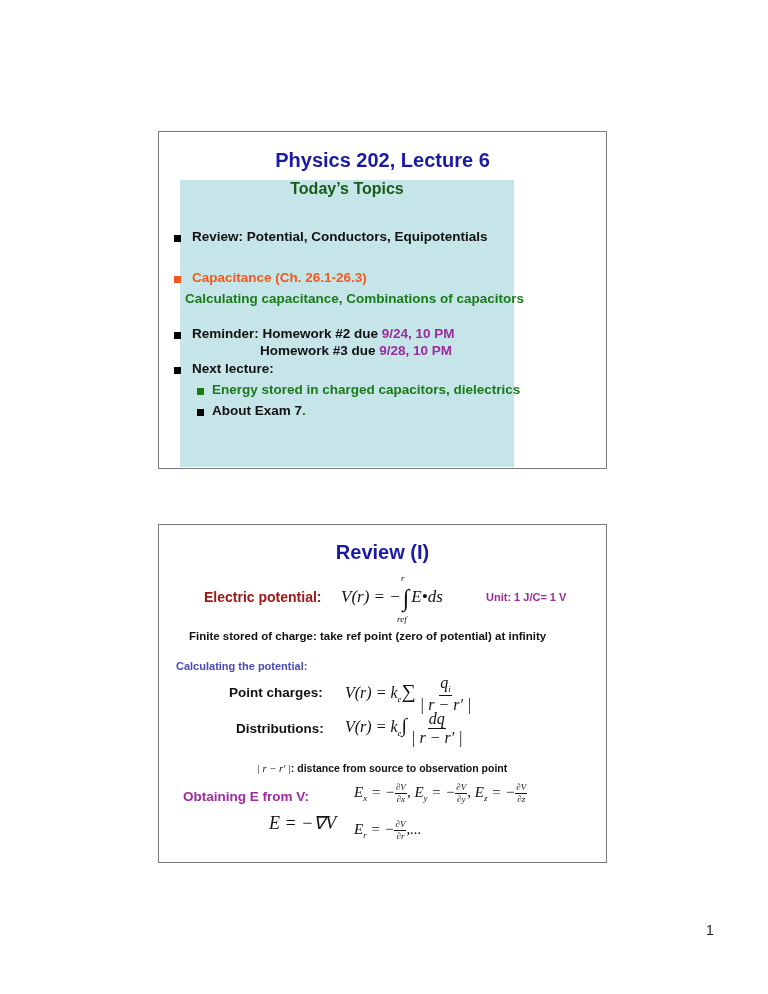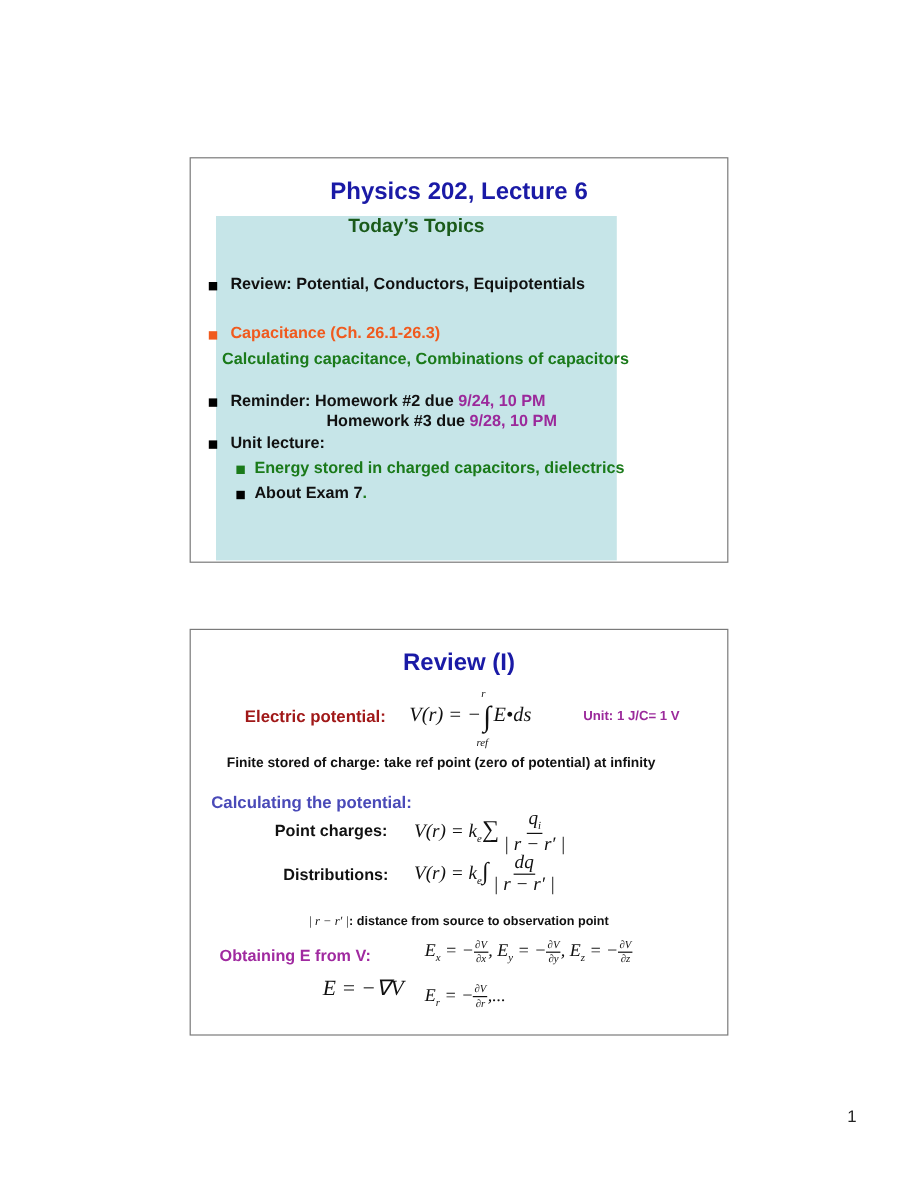--- a/index.html
+++ b/index.html
@@ -40,24 +40,24 @@
 
     <div class="bullet" style="left:-6px;top:55px;"></div>
     <div class="abs" style="left:12px;top:49px;color:#111;">Review: Potential,  Conductors, Equipotentials</div>
 
     <div class="bullet" style="left:-6px;top:96px;background:#f05a1e;"></div>
     <div class="abs" style="left:12px;top:90px;color:#f05a1e;">Capacitance (Ch. 26.1-26.3)</div>
     <div class="abs" style="left:5px;top:111px;color:#1a7a1a;">Calculating capacitance, Combinations of capacitors</div>
 
     <div class="bullet" style="left:-6px;top:152px;"></div>
     <div class="abs" style="left:12px;top:146px;color:#111;"><span>Reminder: Homework #2 due </span><span style="color:#9b2a9b;">9/24, 10 PM</span></div>
-    <div class="abs" style="left:92px;top:163px;color:#111;"><span>Homework #3 due </span><span style="color:#9b2a9b;">9/28, 10 PM</span></div>
+    <div class="abs" style="left:80px;top:163px;color:#111;"><span>Homework #3 due </span><span style="color:#9b2a9b;">9/28, 10 PM</span></div>
 
     <div class="bullet" style="left:-6px;top:187px;"></div>
-    <div class="abs" style="left:12px;top:181px;color:#111;">Unit lecture:</div>
+    <div class="abs" style="left:12px;top:181px;color:#111;">Next lecture:</div>
 
     <div class="bullet" style="left:17px;top:208px;background:#1a7a1a;"></div>
     <div class="abs" style="left:32px;top:202px;color:#1a7a1a;">Energy stored in charged capacitors, dielectrics</div>
 
     <div class="bullet" style="left:17px;top:229px;"></div>
     <div class="abs" style="left:32px;top:223px;color:#111;"><span>About Exam 7</span><span style="color:#1a7a1a;">.</span></div>
   </div>
 </div>
 
 <div class="slide" id="slide2">
@@ -66,21 +66,21 @@
   <div class="abs" style="left:45px;top:64px;color:#a01818;font-size:14px;">Electric potential:</div>
   <div class="abs math" style="left:182px;top:60px;font-size:17px;">
     <span>V(r) = −</span><span style="font-style:normal;font-size:24px;vertical-align:-4px;margin:0 2px;">∫</span><span>E•ds</span>
   </div>
   <div class="abs math small" style="left:242px;top:48px;">r</div>
   <div class="abs math small" style="left:238px;top:89px;">ref</div>
   <div class="abs" style="left:327px;top:66px;color:#9b2a9b;font-size:11px;">Unit: 1 J/C= 1 V</div>
 
   <div class="abs" style="left:30px;top:105px;color:#111;font-size:11.5px;">Finite stored of charge: take ref point (zero of potential) at infinity</div>
 
-  <div class="abs" style="left:17px;top:135px;color:#4a4ab8;font-size:14px;">Calculating the potential:</div>
+  <div class="abs" style="left:17px;top:135px;color:#4a4ab8;font-size:11px;">Calculating the potential:</div>
 
   <div class="abs" style="left:70px;top:160px;color:#111;font-size:13.5px;">Point charges:</div>
   <div class="abs math" style="left:186px;top:150px;font-size:16px;">
     <span>V(r) = k</span><sub class="small">e</sub><span style="font-style:normal;font-size:20px;">∑</span>
     <span class="frac">
         <span class="num"><span>q</span><sub class="small">i</sub></span>
         <span class="den">| r − r′ |</span>
       </span>
   </div>
 

